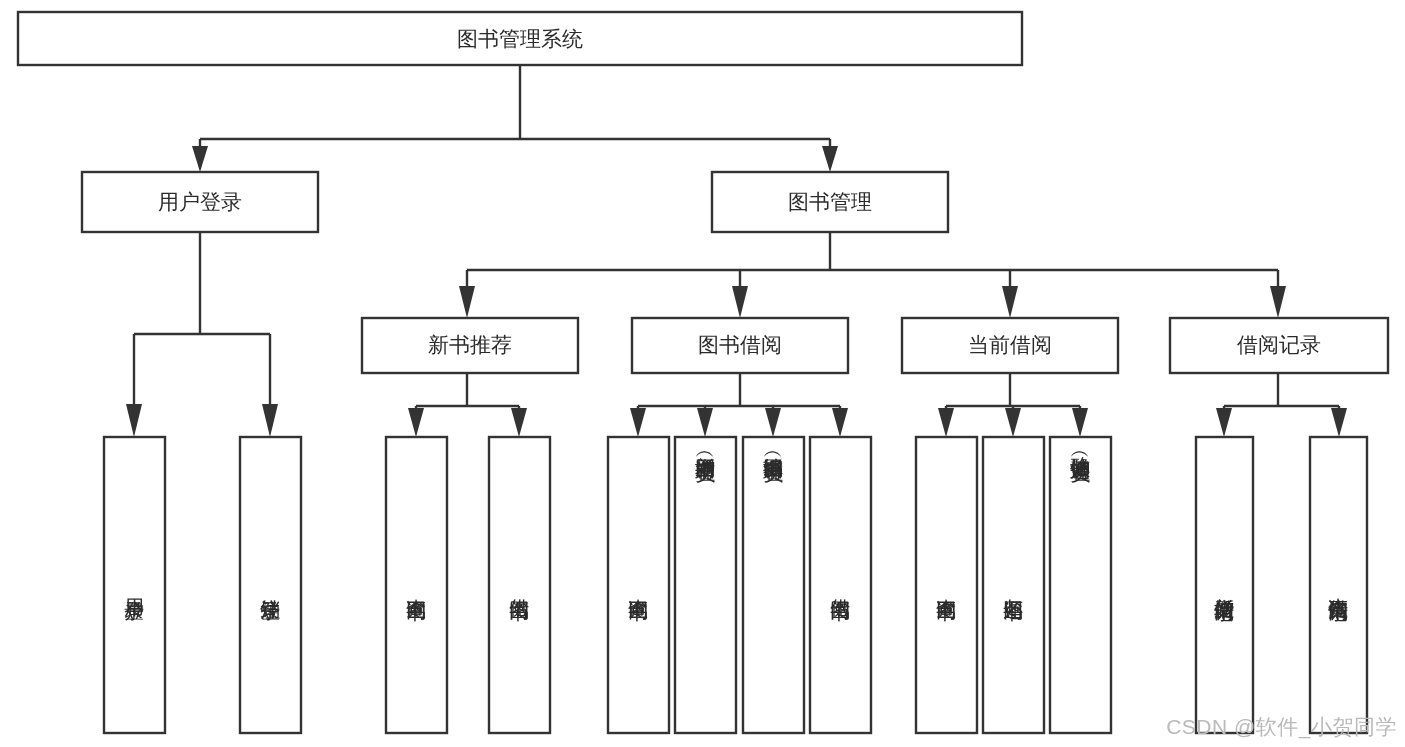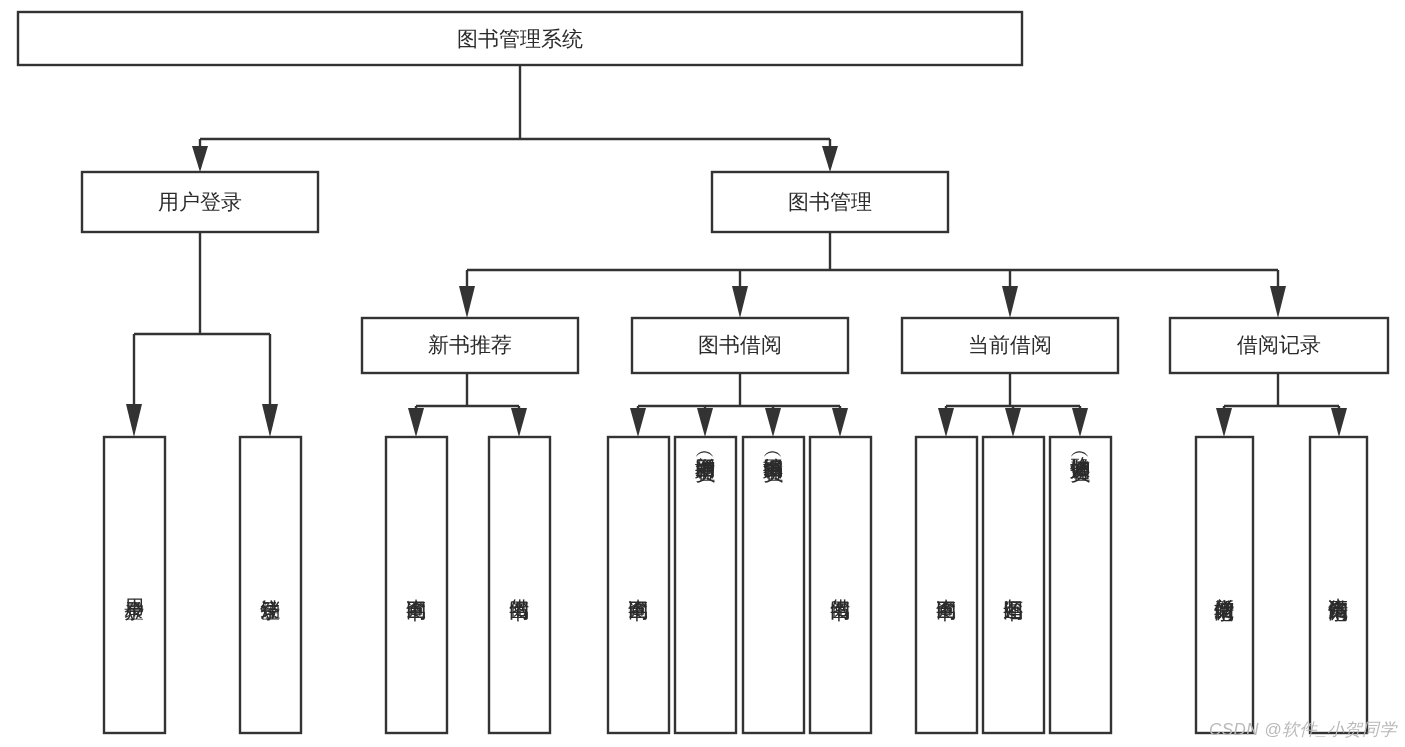--- a/index.html
+++ b/index.html
@@ -67,25 +67,24 @@
     position: absolute;
     display: flex;
     align-items: center;
     justify-content: center;
   }
   .watermark {
     position: absolute;
     right: 8px;
     bottom: 6px;
     font-family: "Liberation Sans", "DejaVu Sans", sans-serif;
-    font-size: 17px;
+    font-size: 21px;
     color: #b9b9b9;
     letter-spacing: 0.5px;
     white-space: nowrap;
-    font-style: italic;
   }
 </style>
 </head>
 <body>
 
 <div id="diagram-root">
 
   <svg id="flow-svg" viewBox="0 0 1405 747">
 
     <g>

